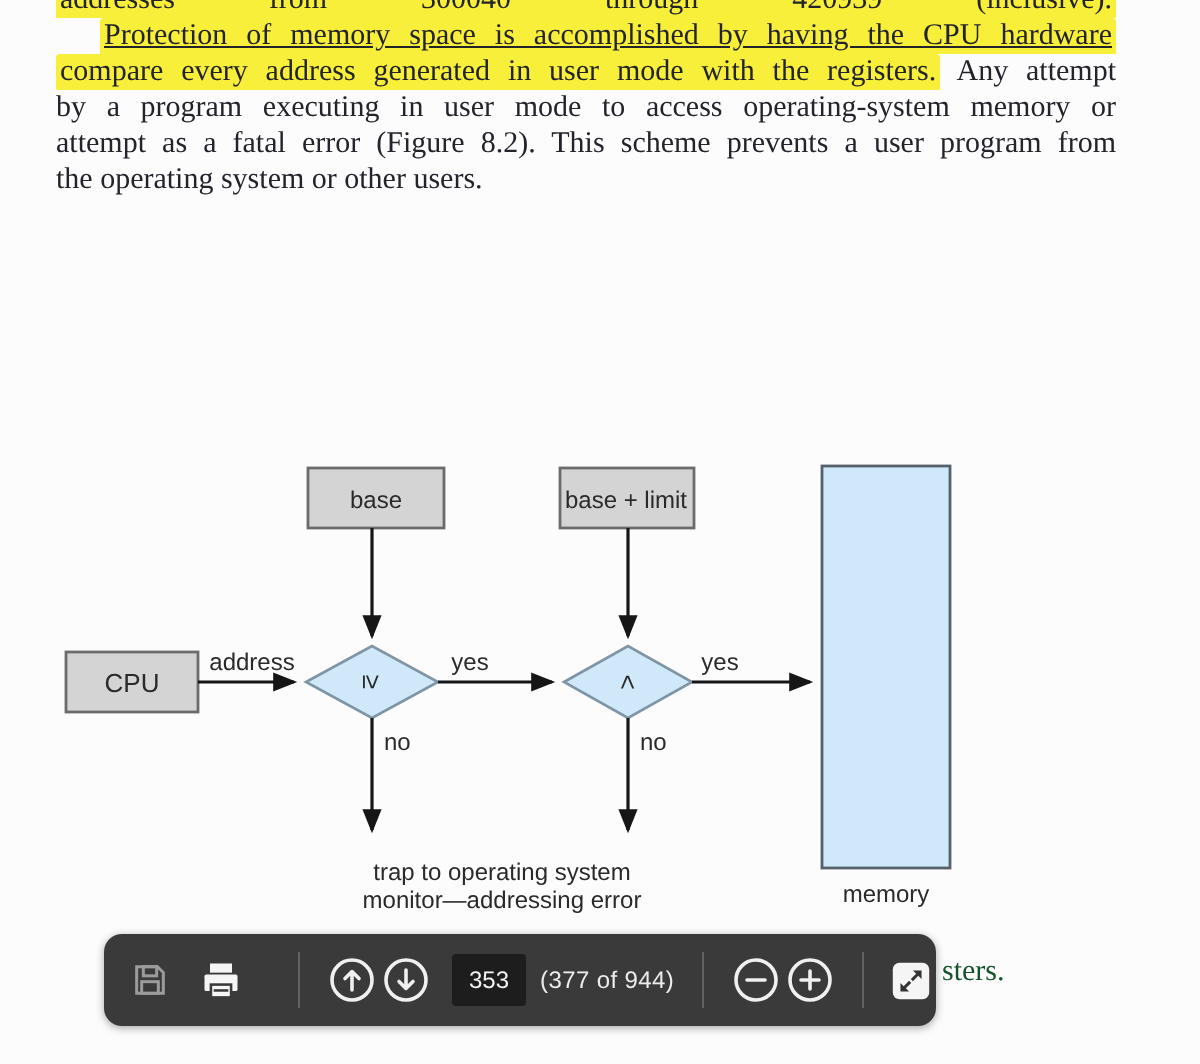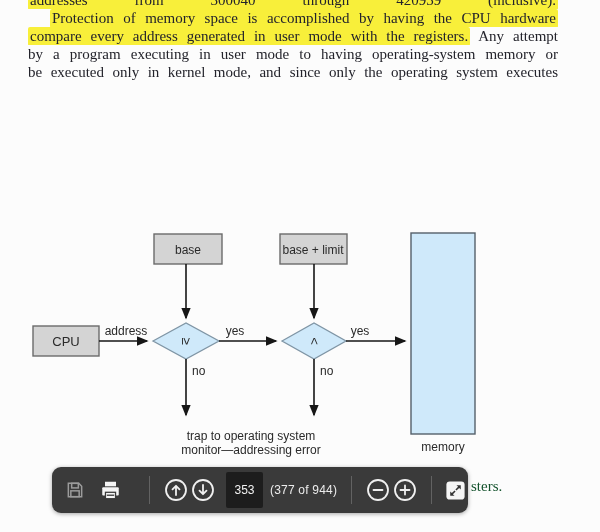--- a/index.html
+++ b/index.html
@@ -24,40 +24,41 @@
   
   .toolbar{
     position:absolute;left:52px;top:467px;width:416px;height:46px;
     border-radius:9px;display:flex;align-items:center;box-sizing:border-box;
     padding:0 13px;box-shadow:0 1px 4px rgba(0,0,0,.35);
   }
   .tb-btn{background:none;border:none;padding:0;margin:0;display:flex;
     align-items:center;justify-content:center;cursor:pointer;}
   .tb-div{width:1px;height:28px;background:#626262;margin:0 14px;flex:none;}
   .page-box{
-    width:37px;height:36px;background:#1d1d1d;border-radius:2px;color:#f2f2f2;
+    width:37px;height:26px;background:#1d1d1d;border-radius:2px;color:#f2f2f2;
     font-family:"Liberation Sans",sans-serif;font-size:12px;
     display:flex;align-items:center;justify-content:center;margin:0 7px 0 11px;flex:none;
   }
   .page-count{color:#ececec;font-family:"Liberation Sans",sans-serif;font-size:12px;
     letter-spacing:.2px;white-space:nowrap;}
   .caption-fragment{
     position:absolute;left:471px;top:478px;font-size:15px;color:#14532d;
   }
   .m-r14{margin-right:14px;} .m-r13{margin-right:13px;} .m-r3{margin-right:3px;}
 </style>
 </head>
 <body>
 
 <div class="text-block" style="color: rgb(35, 35, 43);">
     <div class="line"><span class="hl" style="background: rgb(248, 239, 58);">addresses from 300040 through 420939 (inclusive).</span></div>
-    <div class="line indent"><span class="hl" style="background: rgb(248, 239, 58);">Protection of memory space is accomplished by having the CPU hardware</span></div>
+    <div class="line indent"><span class="hl" style="background: rgb(248, 239, 58); text-decoration: underline;">Protection of memory space is accomplished by having the CPU hardware</span></div>
     <div class="line"><span class="hl" style="background: rgb(248, 239, 58);">compare every address generated in user mode with the registers.</span><span> Any attempt</span></div>
-    <div class="line"><span>by a program executing in user mode to having operating-system memory or</span></div>
-    <div class="line"><span>be executed only in kernel mode, and since only the operating system executes</span></div>
+    <div class="line"><span>by a program executing in user mode to access operating-system memory or</span></div>
+    <div class="line"><span>attempt as a fatal error (Figure 8.2). This scheme prevents a user program from</span></div>
+    <div class="line no-just"><span>the operating system or other users.</span></div>
   </div>
 
 <svg class="diagram-svg" width="600" height="235" viewBox="0 0 600 235">
   <defs>
     <marker id="arr" markerWidth="9" markerHeight="8" refX="6.5" refY="3" orient="auto">
       <path d="M0,0 L7.5,3 L0,6 Z" fill="#161616"></path>
     </marker>
   </defs>
 
   <rect class="mem-box" x="411" y="8" width="64" height="201" stroke-width="1.4" style="fill: rgb(207, 233, 250); stroke: rgb(85, 96, 106);"></rect>

